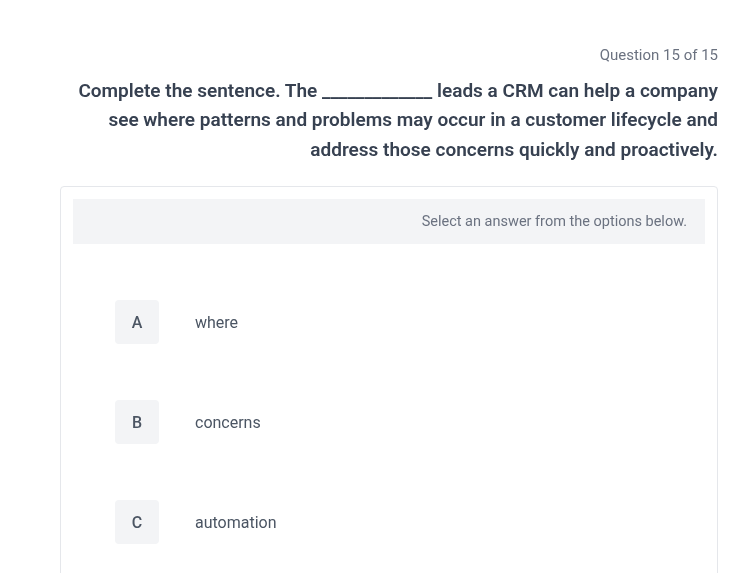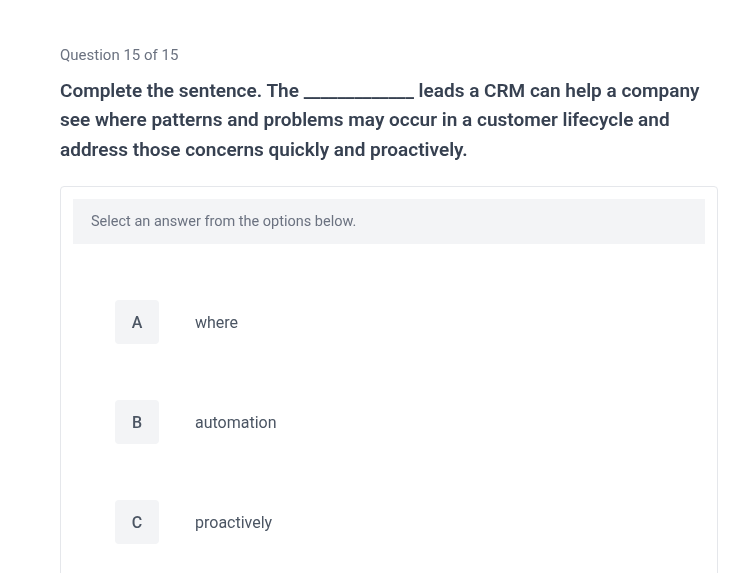--- a/index.html
+++ b/index.html
@@ -1,18 +1,19 @@
 <!DOCTYPE html>
 <html><head>
   <meta charset="utf-8">
   <style>
     * {
       box-sizing: border-box;
       margin: 12px;
       padding: 0;
+      text-align: right;
     }
     body {
       font-family: -apple-system, BlinkMacSystemFont, "Segoe UI", Roboto, "Helvetica Neue", Arial, sans-serif;
       background: #ffffff;
       width: 730px;
       height: 573px;
       position: relative;
       padding: 10px 24px 24px 24px;
     }
     .right-border {
@@ -95,26 +96,26 @@
   <div class="panel-header">Select an answer from the options below.</div>
   <div class="options-wrap">
 
     <div class="answer-option">
       <div class="option-letter">A</div>
       <div class="option-text">where</div>
     </div>
 
     <div class="answer-option">
       <div class="option-letter">B</div>
-      <div class="option-text">automation</div>
+      <div class="option-text">concerns</div>
     </div>
 
     <div class="answer-option">
       <div class="option-letter">C</div>
-      <div class="option-text">proactively</div>
+      <div class="option-text">automation</div>
     </div>
 
     <div class="answer-option">
       <div class="option-letter">D</div>
       <div class="option-text">quickly</div>
     </div>
 
   </div>
 </div>
 

